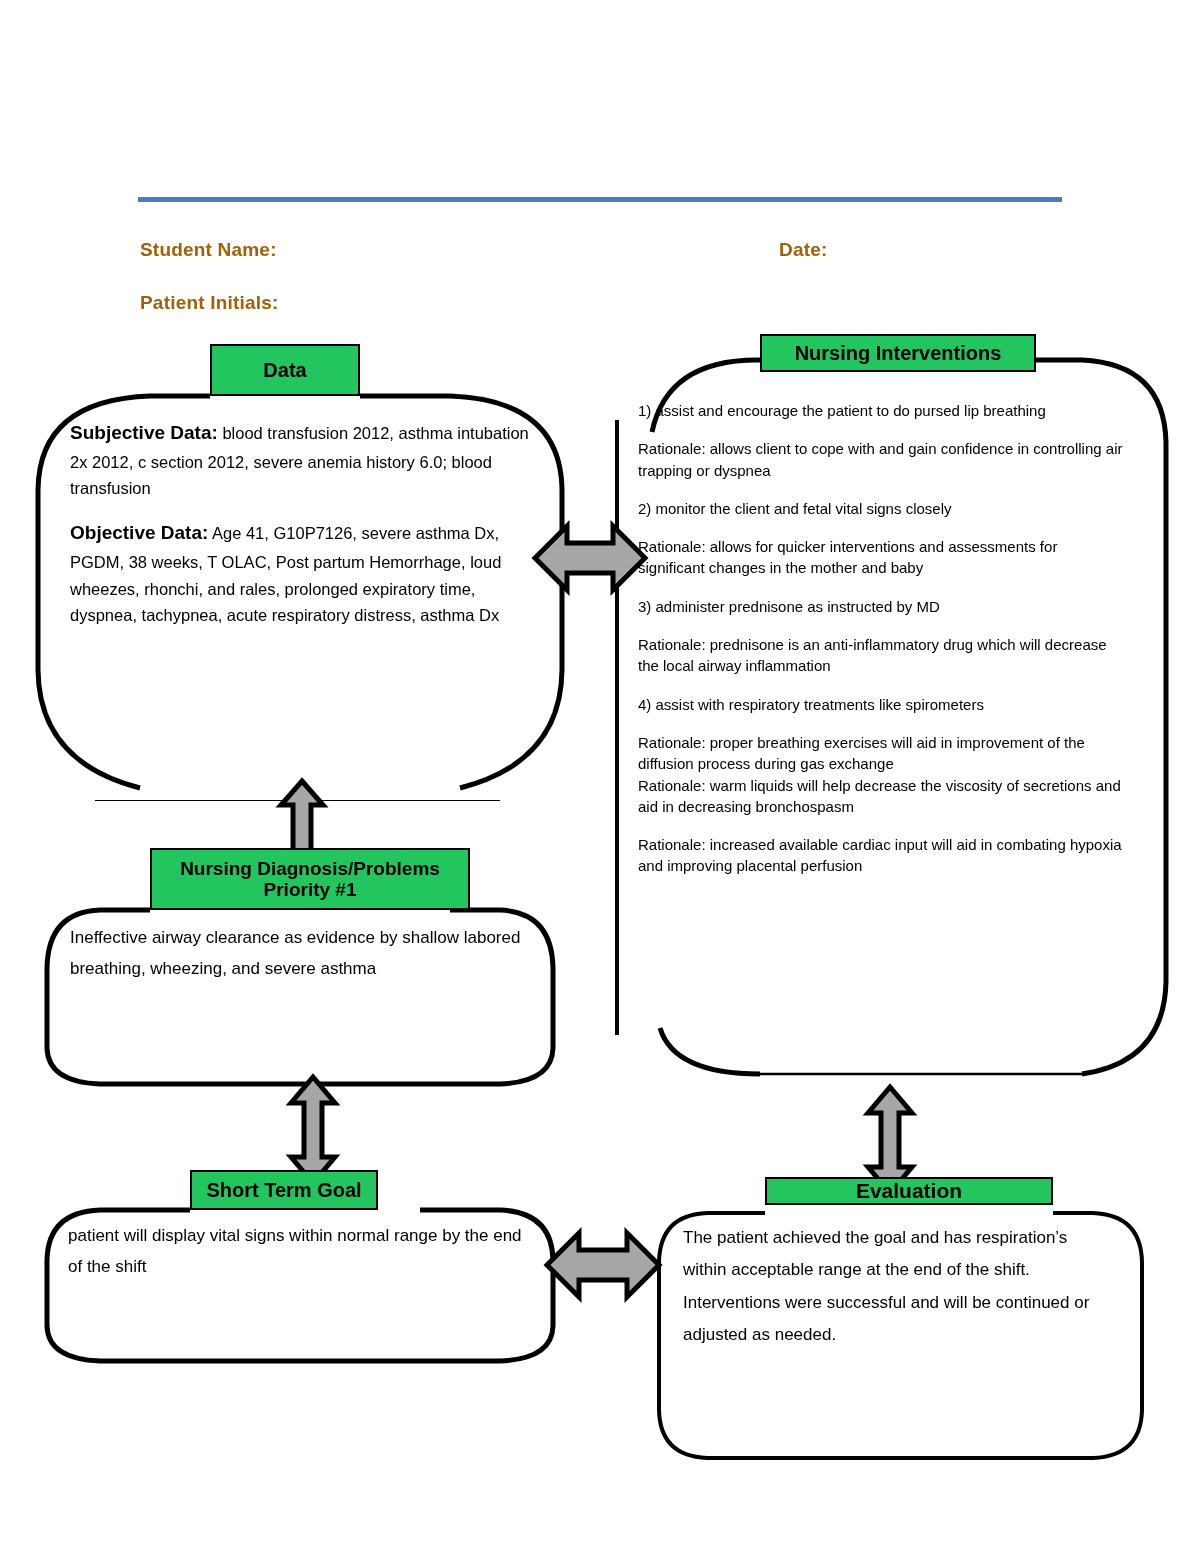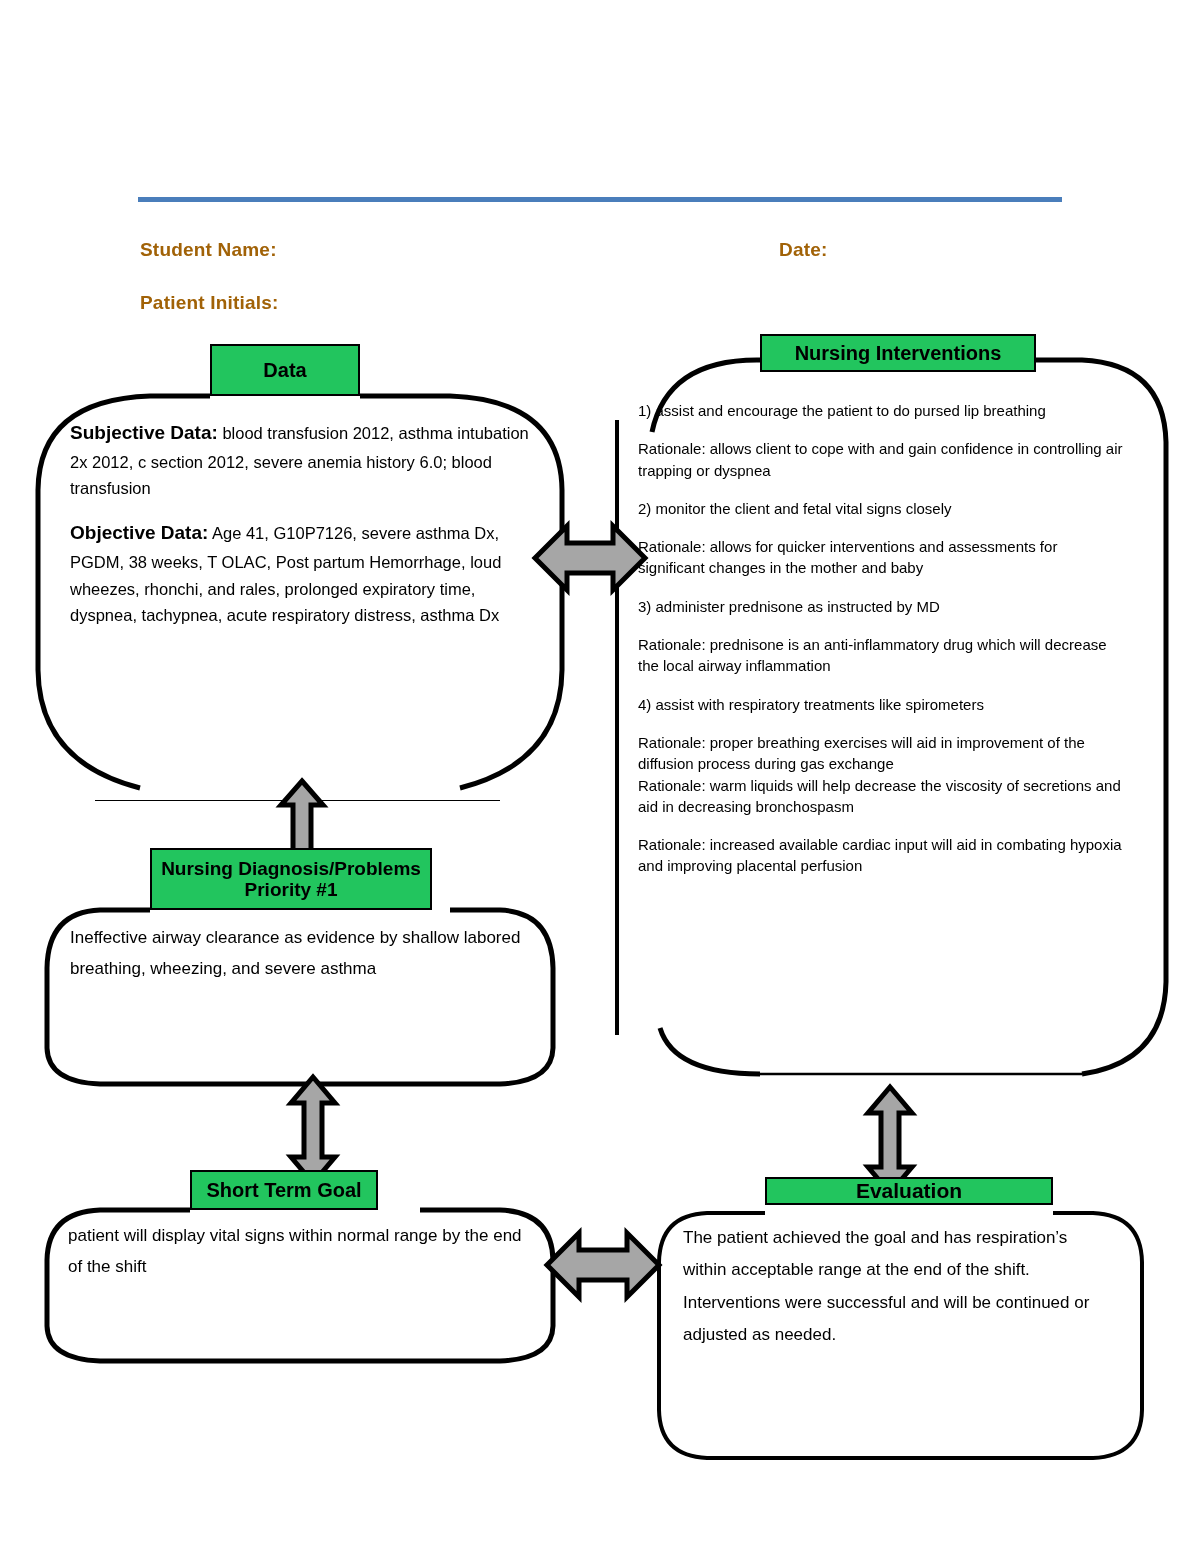--- a/index.html
+++ b/index.html
@@ -193,21 +193,21 @@
 
   <div class="flowbox" style="left:42px; top:908px; width:516px; height:178px;">
     <div class="shape">
       <svg viewBox="0 0 516 178" preserveAspectRatio="none">
         <path d="M 5 60 Q 6 4 58 2 L 108 2" fill="none" stroke="#000" stroke-width="5"></path>
         <path d="M 408 2 L 458 2 Q 510 4 511 60" fill="none" stroke="#000" stroke-width="5"></path>
         <path d="M 5 60 L 5 140 Q 6 174 58 176 L 458 176 Q 510 174 511 140 L 511 60" fill="none" stroke="#000" stroke-width="5"></path>
       </svg>
     </div>
 
-    <div class="caption" style="left:108px; top:-60px; width:282px; height:62px; font-size:19px; flex-direction:column;">
+    <div class="caption" style="left:108px; top:-60px; width:320px; height:62px; font-size:19px; flex-direction:column;">
       <span>Nursing Diagnosis/Problems</span>
       <span>Priority #1</span>
     </div>
 
     <div class="body bodytext" id="diagnosis-body" style="left:28px; top:14px; width:470px;">Ineffective airway clearance as evidence by shallow labored breathing, wheezing, and severe asthma</div>
   </div>
 
   <div class="flowbox" style="left:42px; top:1208px; width:516px; height:155px;">
     <div class="shape">
       <svg viewBox="0 0 516 155" preserveAspectRatio="none">

